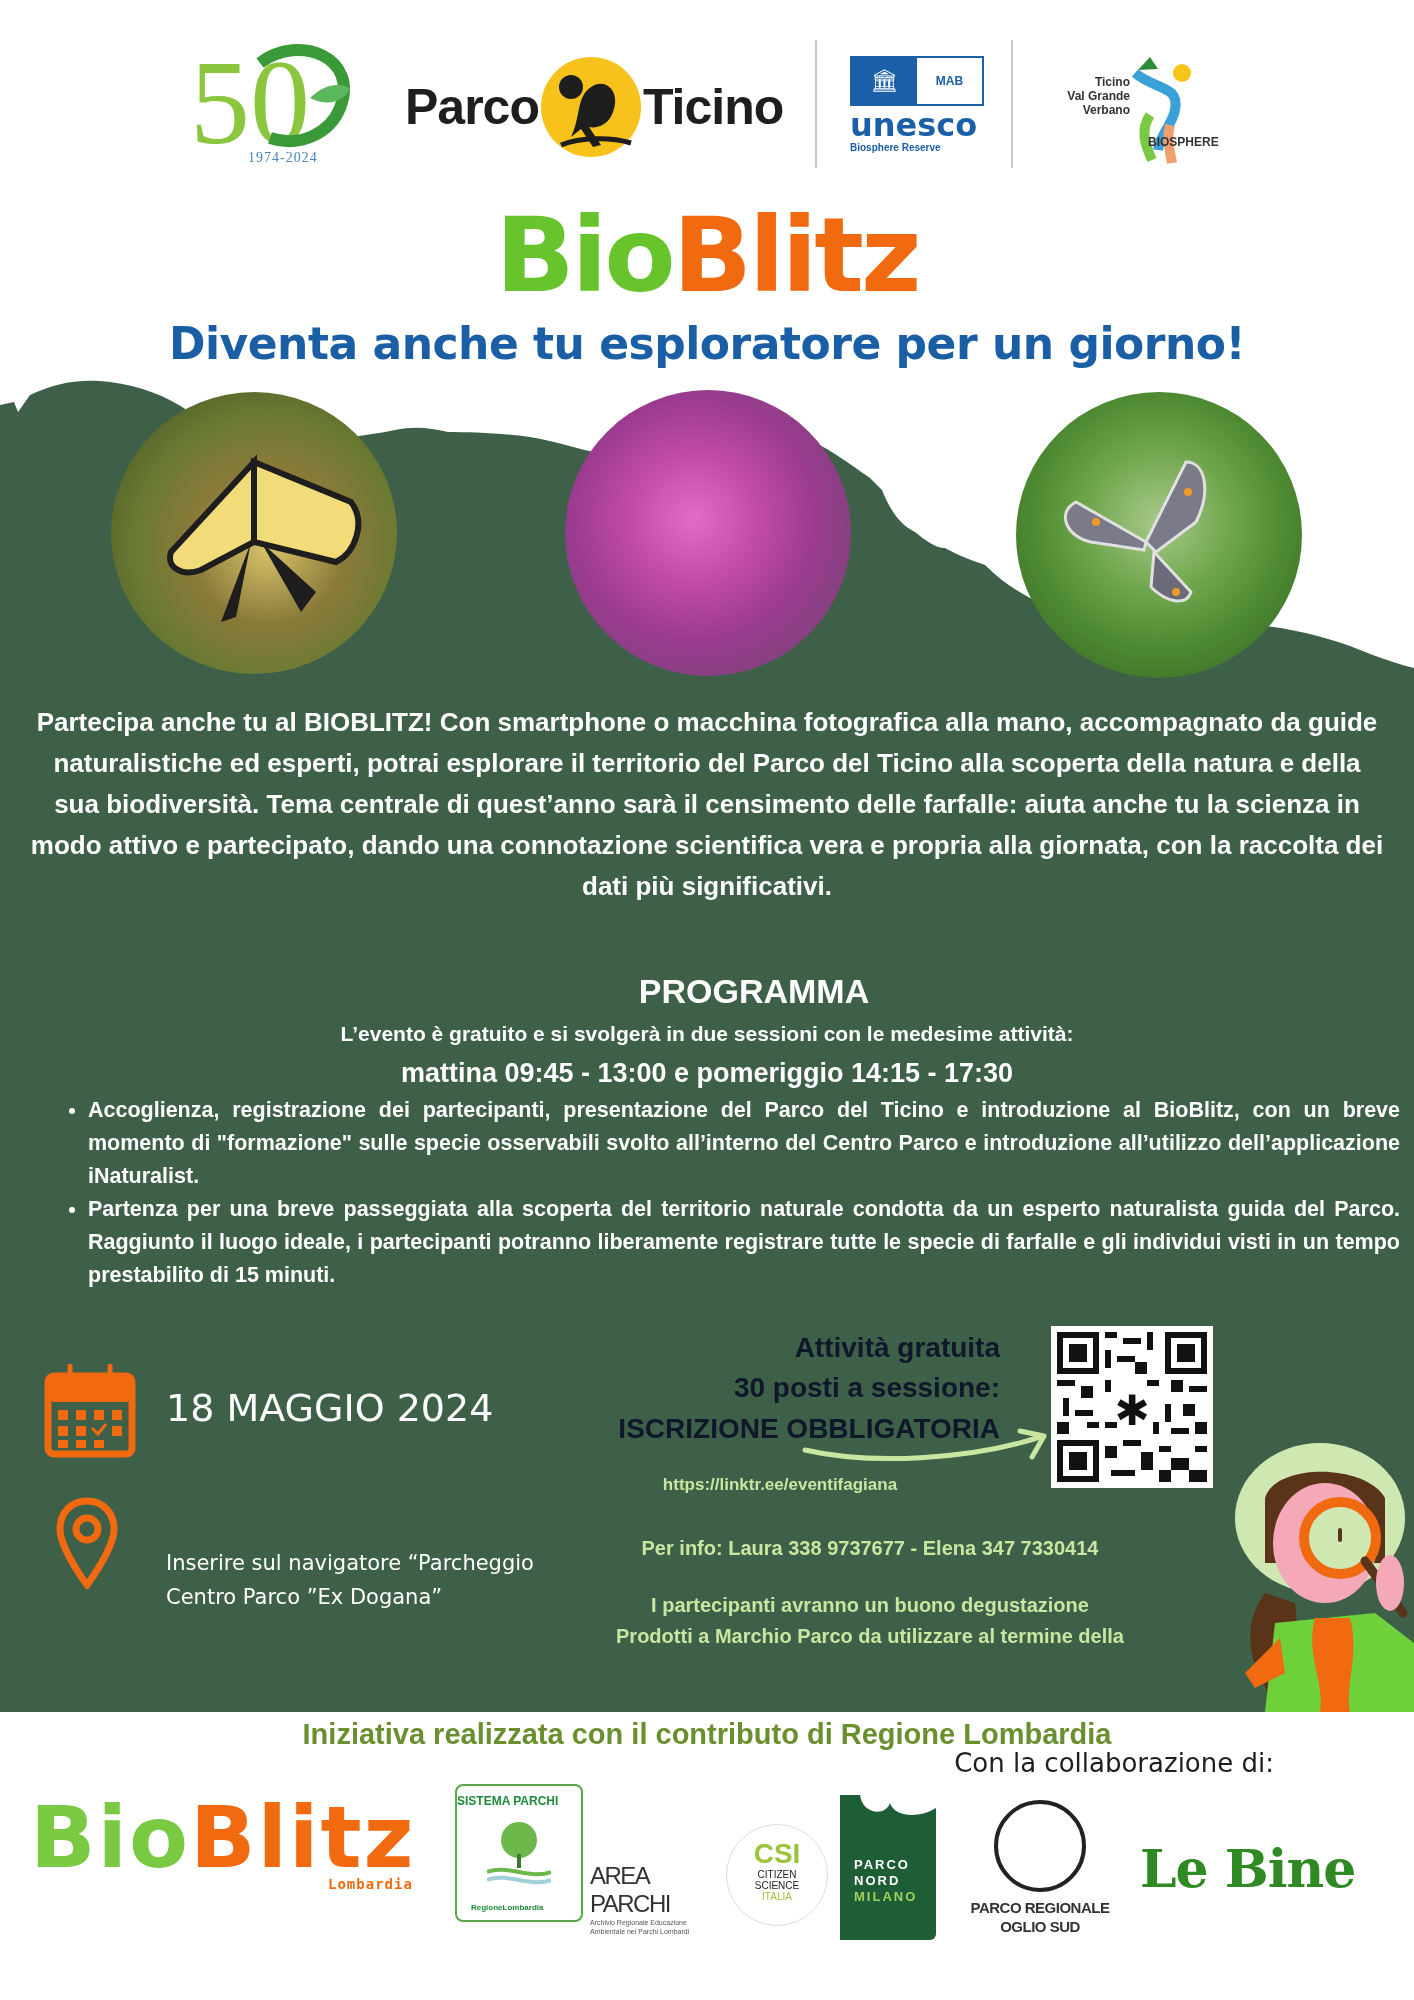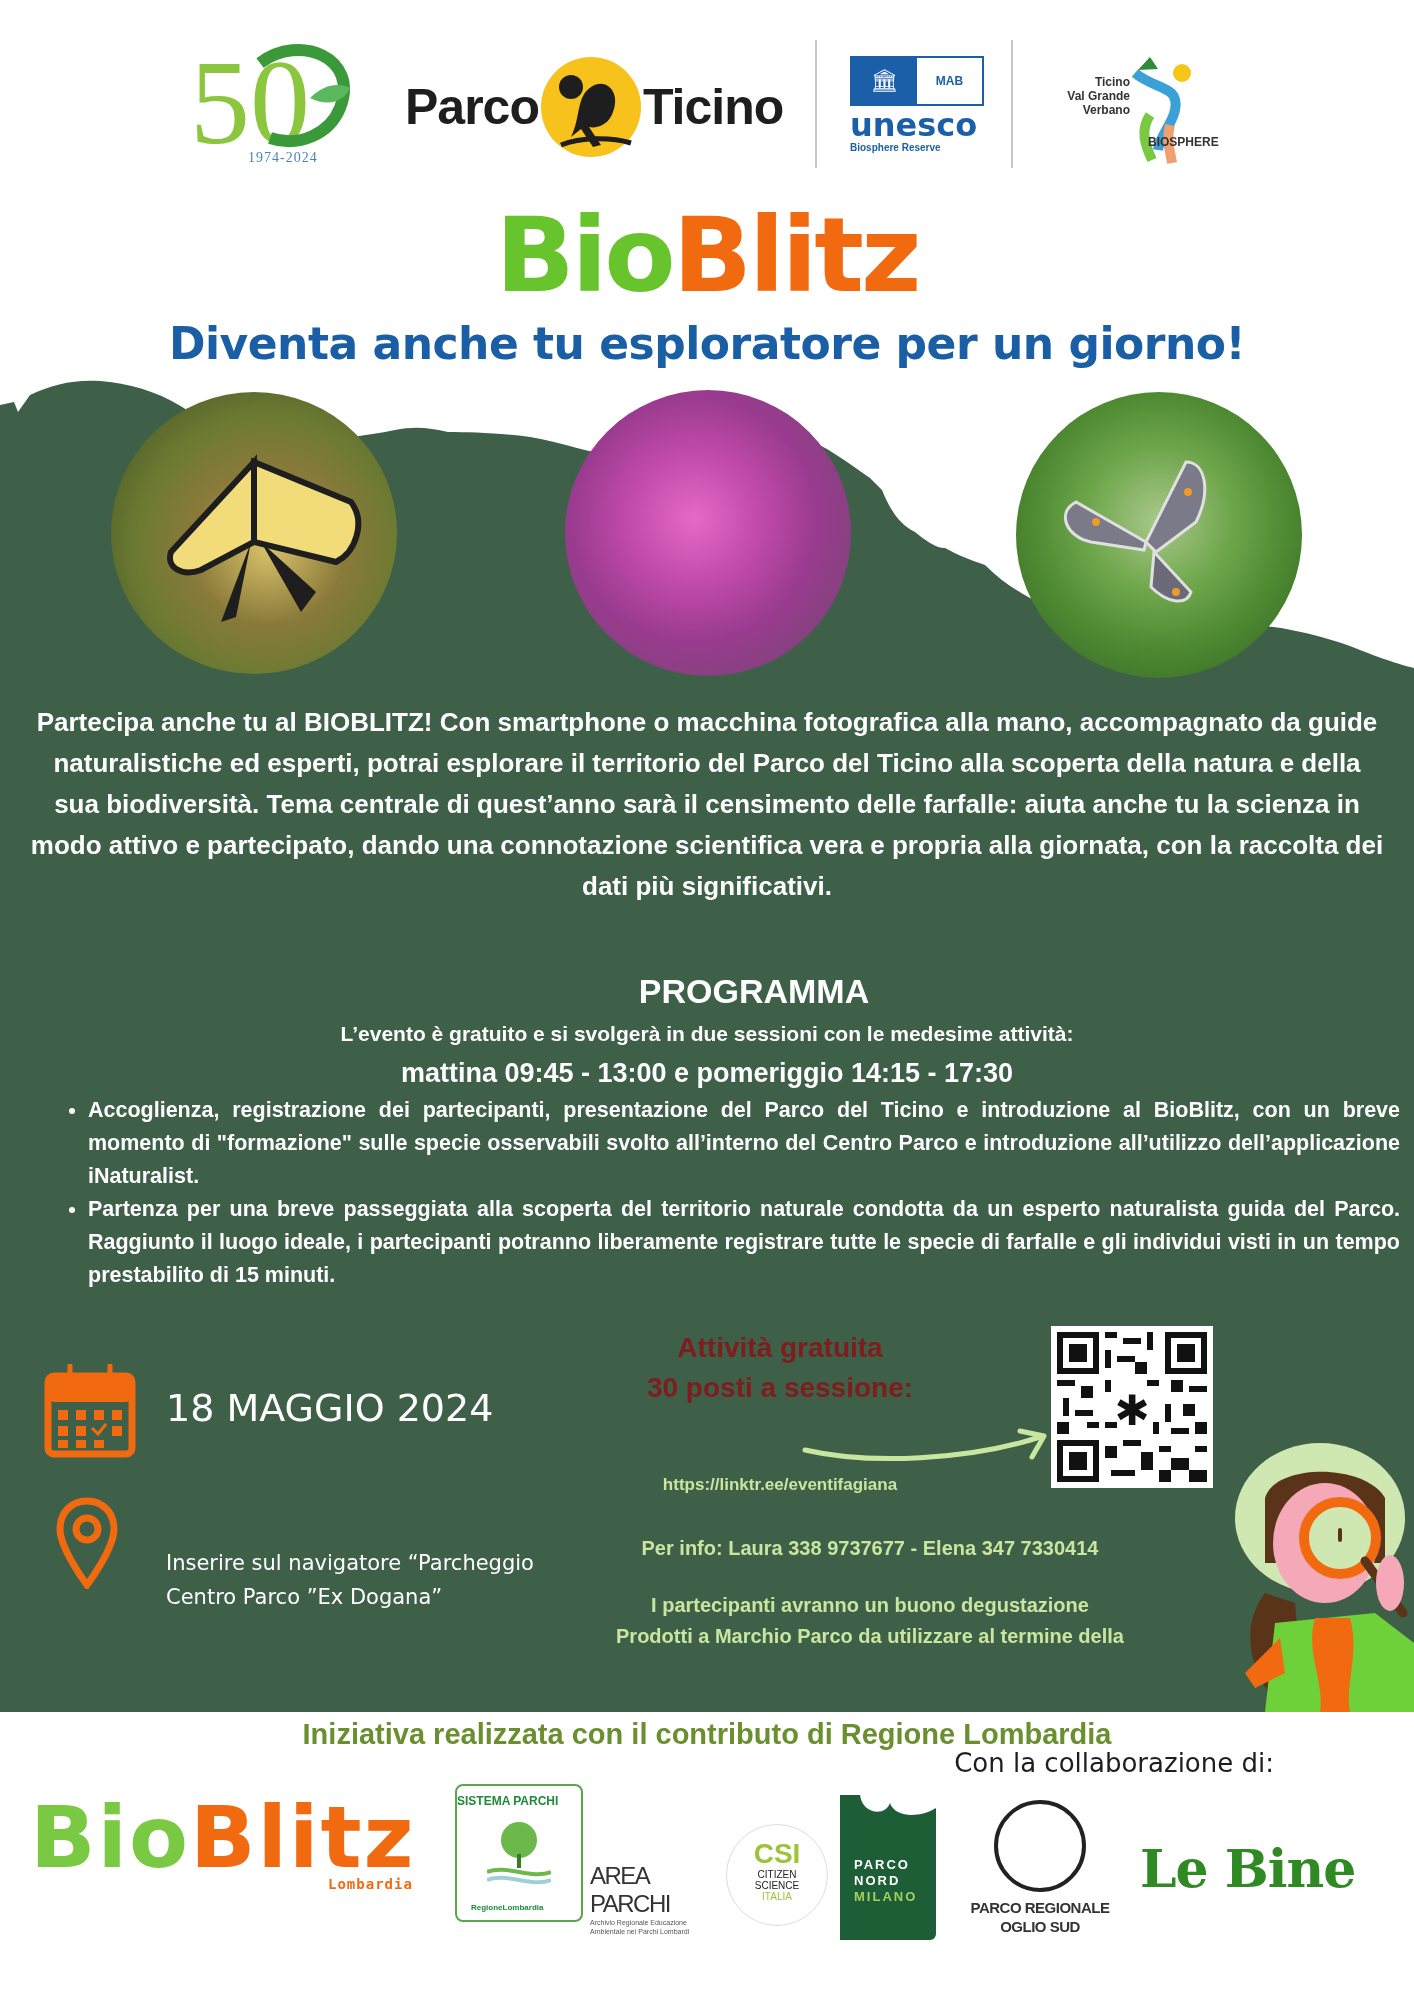--- a/index.html
+++ b/index.html
@@ -45,21 +45,21 @@
   .prog-times { left: 0; top: 1058px; width: 1414px; text-align:center; font-weight:bold; font-size: 27px; color:#fff; }
   .prog-list { left: 58px; top: 1094px; width: 1312px; margin:0; padding: 0 0 0 30px; color:#fff; font-weight: bold; font-size: 21.5px; line-height: 33px; text-align: justify; }
   .prog-list li { margin: 0; }
 
   .cal-icon { left: 44px; top: 1364px; width: 92px; height: 94px; }
   .pin-icon { left: 56px; top: 1497px; width: 62px; height: 92px; }
   .date { left: 166px; top: 1386px; font-size: 38px; color: #fff; font-family: "DejaVu Sans", sans-serif; letter-spacing: 0px; }
   .addr { left: 166px; top: 1447px; font-size: 21px; color: #fff; line-height: 34px; font-family: "DejaVu Sans", sans-serif; }
   .nav { left: 166px; top: 1546px; font-size: 21px; color: #fff; line-height: 34px; font-family: "DejaVu Sans", sans-serif; }
 
-  .reg { left: 560px; top: 1328px; width: 440px; text-align: center; font-weight: bold; color: #7f1d1d; }
+  .reg { left: 560px; top: 1328px; width: 440px; text-align: right; font-weight: bold; color: #0f172a; }
   .reg .a { font-size: 28px; line-height: 40px; }
   .reg .c { font-size: 28px; line-height: 42px; }
   .reg-url { left: 560px; top: 1475px; width: 440px; text-align:center; color:#c9e6a0; font-weight: bold; font-size: 17px; }
   .arrow { left: 800px; top: 1425px; width: 260px; height: 50px; }
   .qr { left: 1051px; top: 1326px; width: 162px; height: 162px; background: #fff; }
   .info { left: 560px; top: 1537px; width: 620px; text-align:center; color:#c9e6a0; font-weight: bold; font-size: 20px; }
   .voucher { left: 560px; top: 1590px; width: 620px; text-align:center; color:#c9e6a0; font-weight: bold; font-size: 20px; line-height: 31px; }
 
   .girl { left: 1225px; top: 1443px; width: 189px; height: 269px; }
 
@@ -206,20 +206,21 @@
 <div class="abs addr">
 </div>
 <div class="abs nav">
   <div>Inserire sul navigatore “Parcheggio</div>
   <div>Centro Parco ”Ex Dogana”</div>
 </div>
 
 <div class="abs reg">
   <div class="a">Attività gratuita</div>
   <div class="a">30 posti a sessione:</div>
+  <div class="c">ISCRIZIONE OBBLIGATORIA</div>
 </div>
 <svg class="abs arrow" viewBox="0 0 260 50">
   <path d="M5,25 C70,40 170,35 240,12" stroke="#c9e6a0" stroke-width="5" fill="none" stroke-linecap="round"></path>
   <path d="M220,6 L244,11 L232,32" stroke="#c9e6a0" stroke-width="5" fill="none" stroke-linecap="round" stroke-linejoin="round"></path>
 </svg>
 <a class="abs reg-url">https://linktr.ee/eventifagiana</a>
 
 <div class="abs qr">
   <svg width="162" height="162" viewBox="0 0 27 27" shape-rendering="crispEdges">
     <rect width="27" height="27" fill="#fff"></rect>

